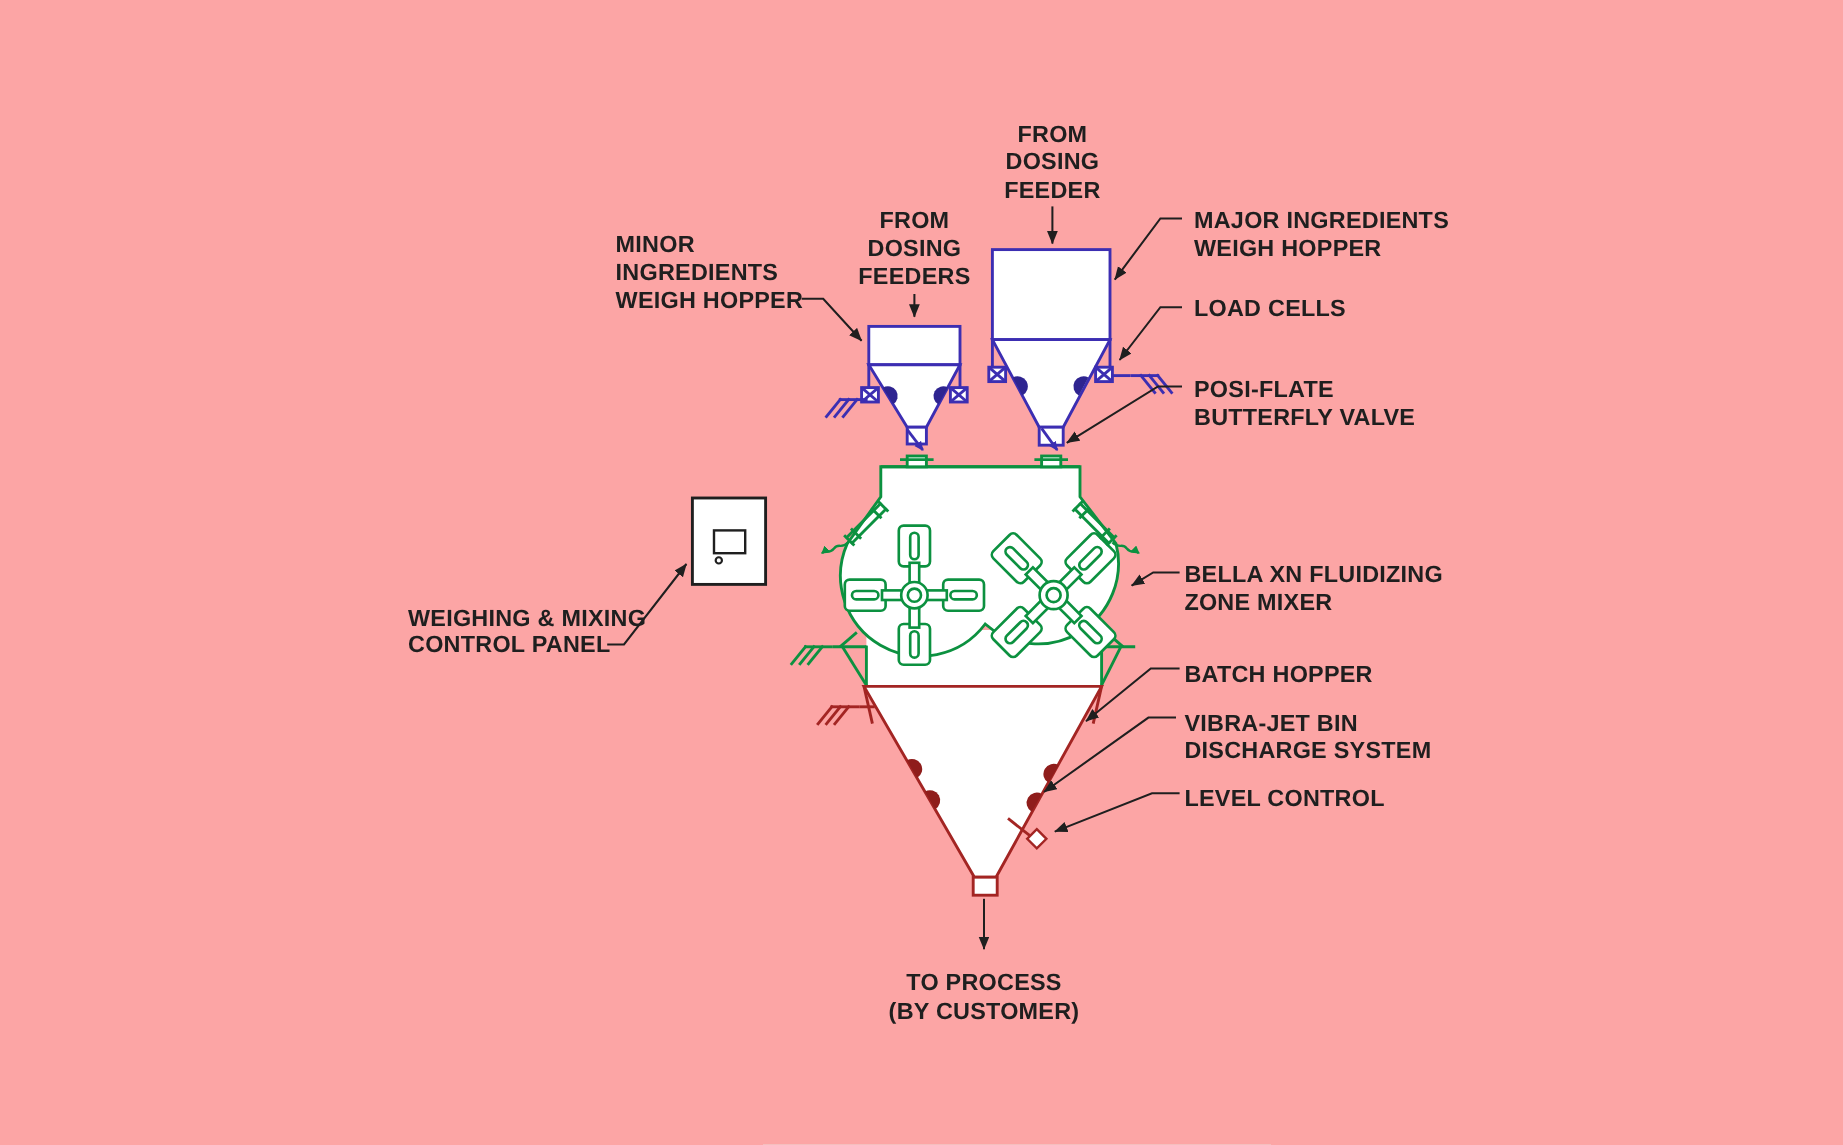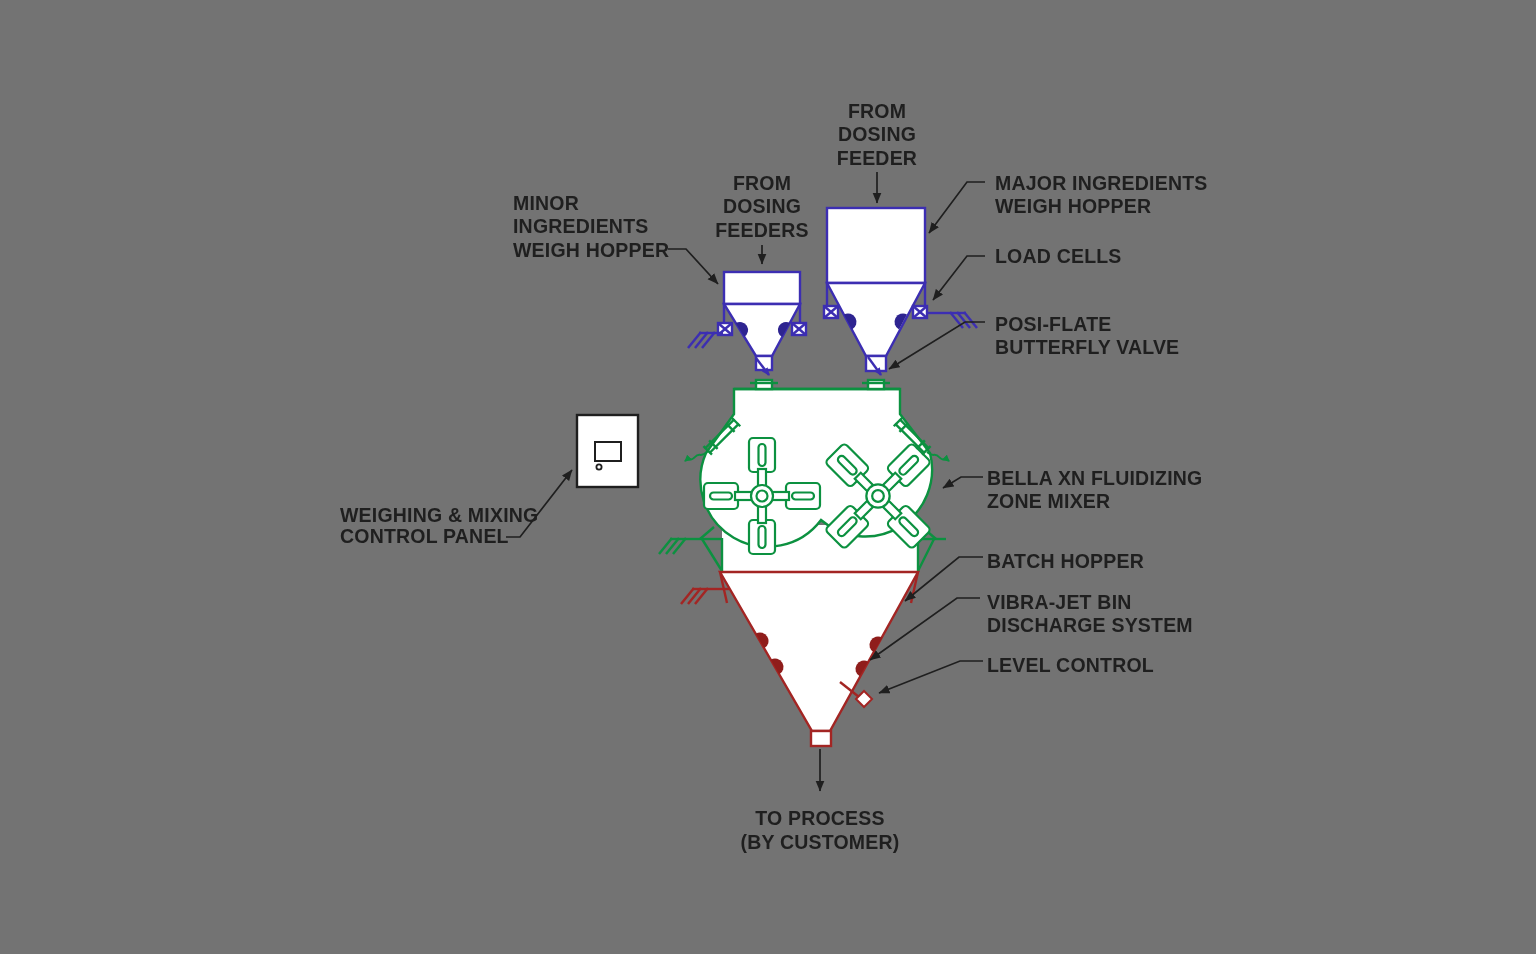--- a/index.html
+++ b/index.html
@@ -1,16 +1,16 @@
 <!DOCTYPE html>
 <html><head>
 <meta charset="utf-8">
 <style>
   html,body{margin:0;padding:0;background:#e9e9e9;}
-  .stage{width:1536px;height:954px;background:#737373;position:relative;overflow:hidden;}
+  .stage{width:1536px;height:954px;background:#fca5a5;position:relative;overflow:hidden;}
   svg{display:block;}
   .lbl{font:700 19.5px "Liberation Sans", sans-serif; fill:#1f1f1f; letter-spacing:0.2px;}
   .leader{stroke:#1f1f1f;stroke-width:1.7;fill:none;}
   .blue{stroke:#3c2eb2;stroke-width:2.4;fill:none;}
   .bluef{stroke:#3c2eb2;stroke-width:2.4;fill:#ffffff;}
   .bluepad{fill:#2e2490;stroke:none;}
   .green{stroke:#0c9140;stroke-width:2.4;fill:none;}
   .greenf{stroke:#0c9140;stroke-width:2.4;fill:#ffffff;}
   .red{stroke:#a32523;stroke-width:2.4;fill:none;}
   .redf{stroke:#a32523;stroke-width:2.4;fill:#ffffff;}

